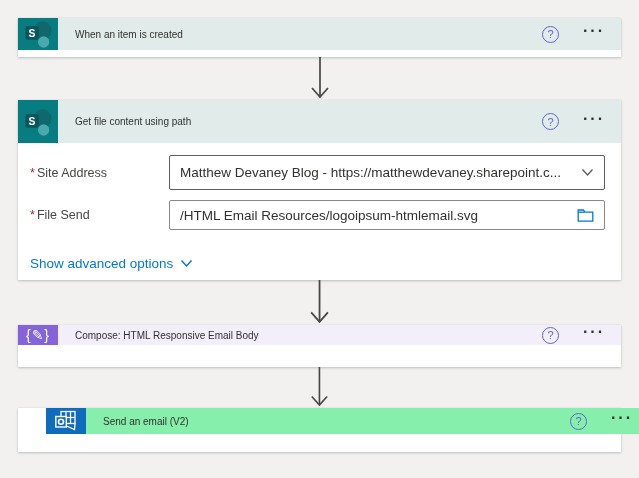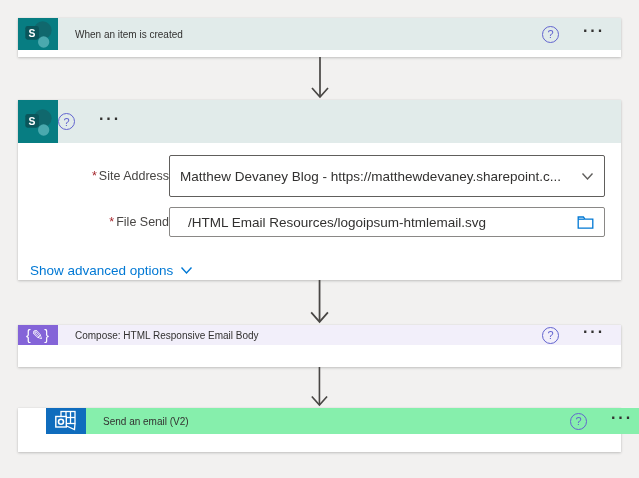--- a/index.html
+++ b/index.html
@@ -93,26 +93,25 @@
   .field-row {
     display:flex;
     align-items:center;
     margin-bottom:10px;
   }
   .field-label {
     width:139px;
     flex:none;
     font-size:12.5px;
     color:#484644;
-    text-align:right;
   }
   .req { color:#a4262c; margin-right:2px; }
   .combobox {
     flex:1;
-    height:42px;
+    height:35px;
     border:1px solid #605e5c;
     border-radius:2px;
     background:#fff;
     display:flex;
     align-items:center;
     padding:8px 10px;
     cursor:pointer;
   }
   .combobox-value {
     flex:1;
@@ -122,21 +121,21 @@
     overflow:hidden;
   }
   .textbox {
     flex:1;
     height:30px;
     border:1px solid #8a8886;
     border-radius:2px;
     background:#fff;
     display:flex;
     align-items:center;
-    padding:0 8px 0 18px;
+    padding:0 8px 0 10px;
   }
   .textbox input {
     flex:1;
     border:none; outline:none;
     font-size:13.5px;
     color:#323130;
     font-family:"Liberation Sans", sans-serif;
     background:transparent;
   }
   .folder-btn { border:none; background:transparent; cursor:pointer; display:flex; align-items:center; padding:2px; }
@@ -197,20 +196,21 @@
   <div class="card card-getfile">
     <div class="card-header">
       <div class="icon-tile tile-sharepoint">
         <svg width="32" height="32" viewBox="0 0 34 34">
           <circle cx="22" cy="13" r="9.5" fill="#10686d"></circle>
           <circle cx="23" cy="25.5" r="6" fill="#4aa9ae"></circle>
           <rect x="3.5" y="8.5" width="14.5" height="14.5" rx="2.5" fill="#0a565b"></rect>
           <text x="10.7" y="20" fill="#ffffff" font-size="11" font-weight="bold" text-anchor="middle" font-family="Liberation Sans, sans-serif">S</text>
         </svg>
       </div>
+      <div class="card-title">Get file content using path</div>
       <div class="header-actions">
         <button class="help-btn">?</button>
         <button class="more-btn">···</button>
       </div>
     </div>
     <div class="card-body">
 
       <div class="field-row">
         <div class="field-label">
           <span class="req">*</span><span>Site Address</span>

